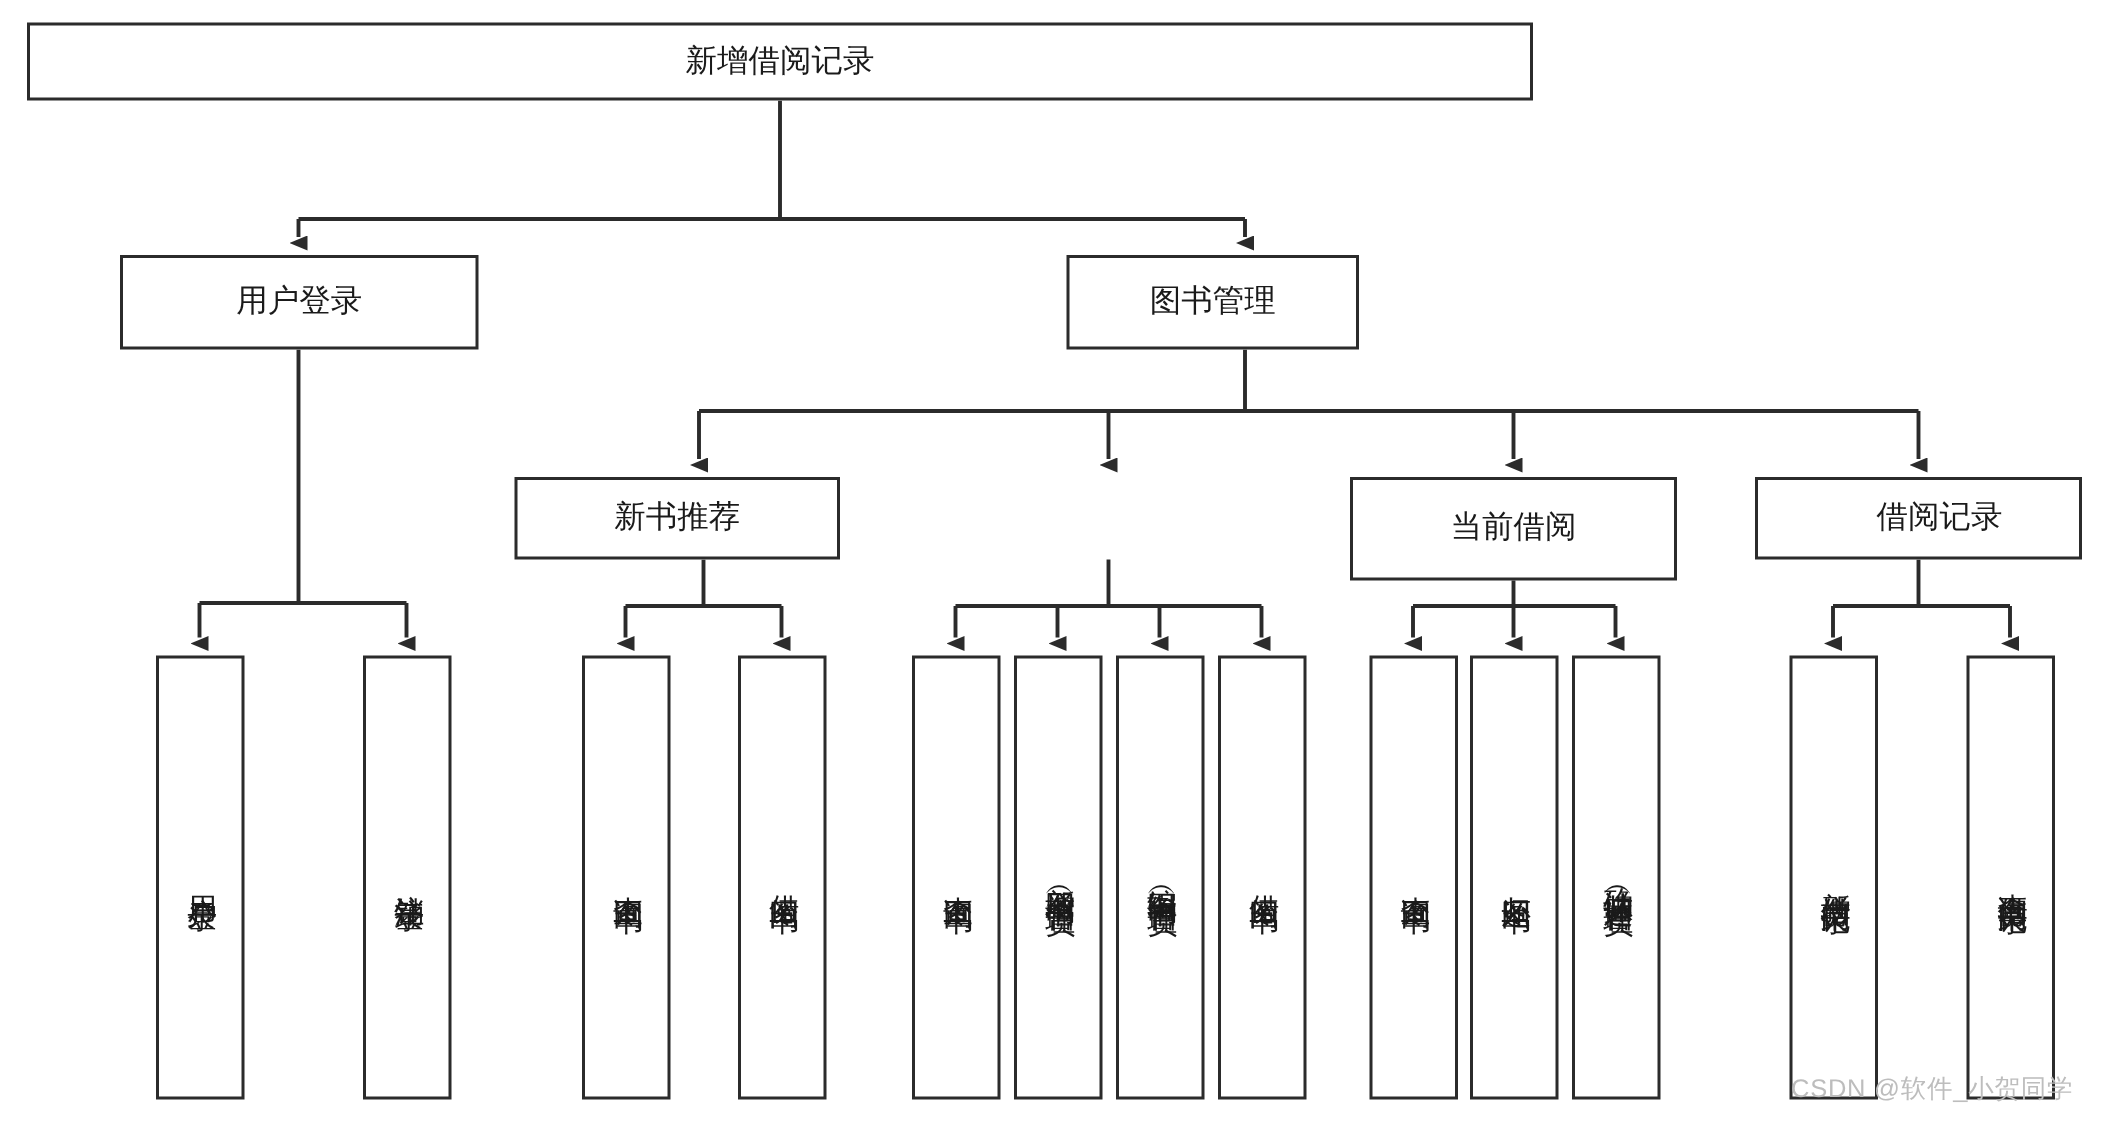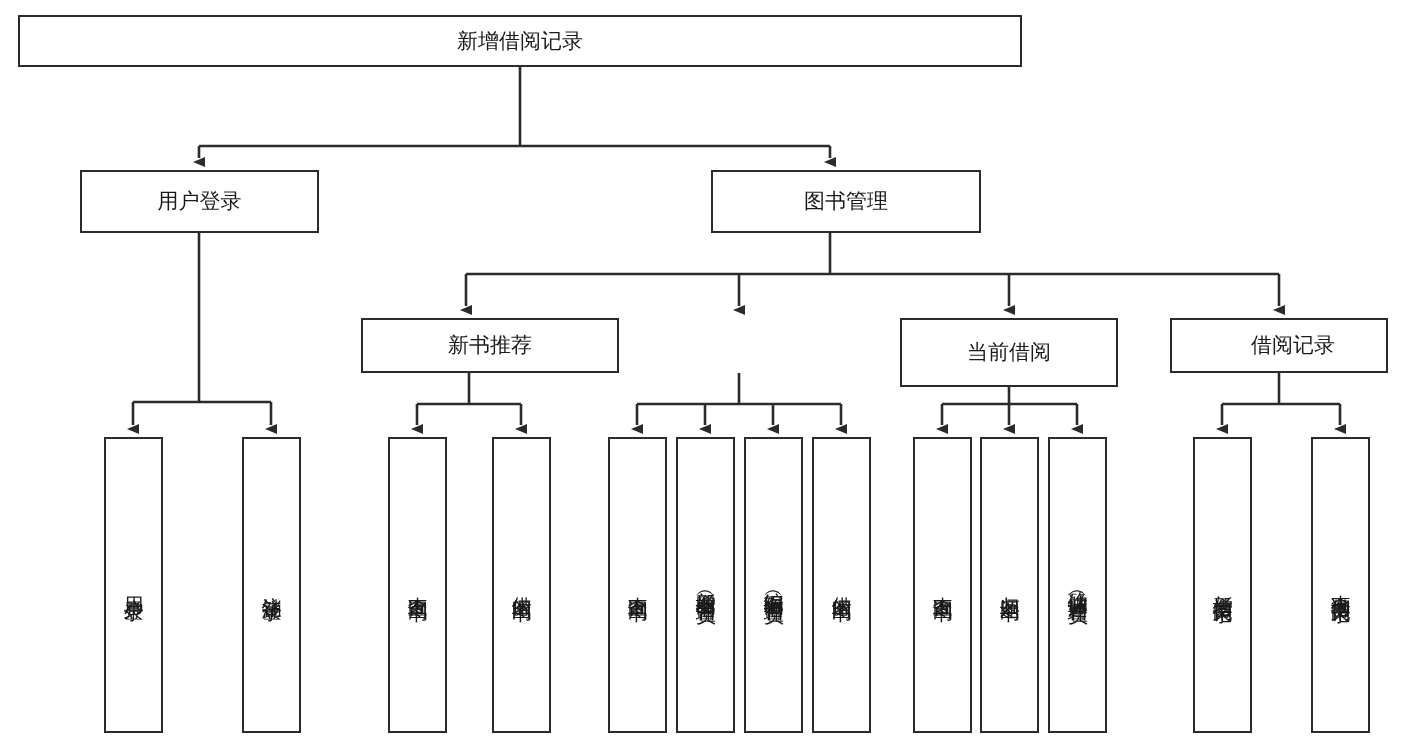--- a/index.html
+++ b/index.html
@@ -137,25 +137,25 @@
   </svg>
 
   <div class="node root" style="left:18px; top:15px; width:1004px; height:52px;">
     <span>新增借阅记录</span>
   </div>
 
   <div class="node h" style="left:80px; top:170px; width:239px; height:63px;">
     <span>用户登录</span>
   </div>
 
-  <div class="node h" style="left:711px; top:170px; width:270px; height:63px;">
+  <div class="node h" style="left:711px; top:170px; width:195px; height:63px;">
     <span>图书管理</span>
   </div>
 
-  <div class="node h" style="left:361px; top:318px; width:258px; height:55px;">
+  <div class="node h" style="left:343px; top:318px; width:217px; height:55px;">
     <span>新书推荐</span>
   </div>
 
 
   <div class="node h" style="left:900px; top:318px; width:218px; height:69px;">
     <span>当前借阅</span>
   </div>
 
   <div class="node h" style="left:1170px; top:318px; width:218px; height:55px;padding-left:28px;">
     <span>借阅记录</span>
@@ -206,14 +206,15 @@
   </div>
 
   <div class="node leaf" style="left:1193px; top:437px; width:59px; height:296px;">
     <span class="vtext">新增借阅记录</span>
   </div>
 
   <div class="node leaf" style="left:1311px; top:437px; width:59px; height:296px;">
     <span class="vtext">查询借阅记录</span>
   </div>
 
+  <div class="watermark" style="left:1194px; top:714px;">CSDN @软件_小贺同学</div>
 
 </div>
 
 </body></html>

